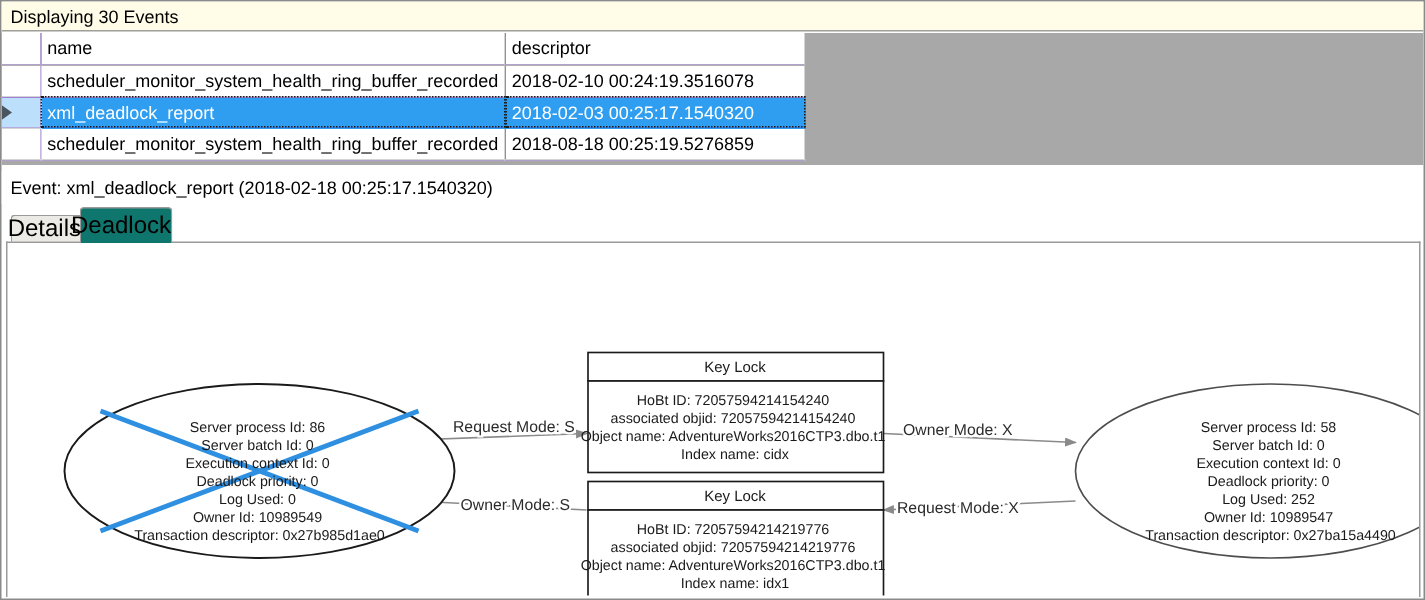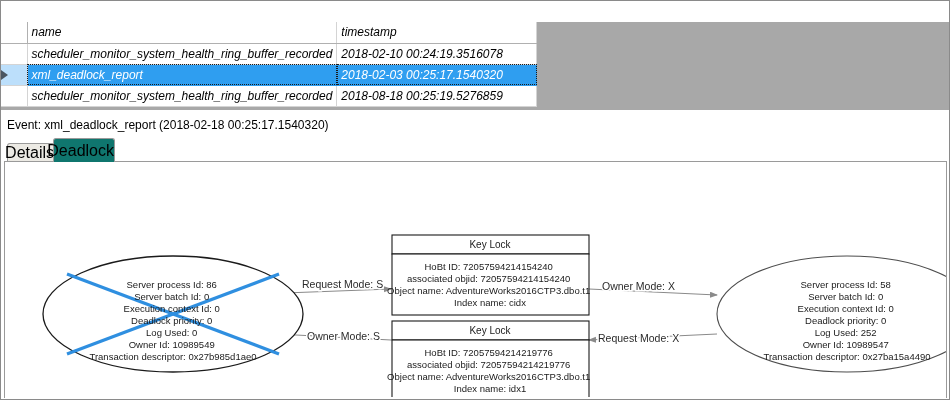--- a/index.html
+++ b/index.html
@@ -47,21 +47,20 @@
     left: 0; top: 21px;
     width: 948px;
     height: 88px;
     background: #a8a8a8;
     overflow: hidden;
   }
   .grid-table {
     border-collapse: collapse;
     table-layout: fixed;
     background: #6d28d9;
-    font-style: italic;
   }
   .grid-table td, .grid-table th {
     border: 1px solid #d4d4d4;
     border-top: none;
     border-left: none;
     height: 21px;
     padding: 0 4px;
     font-size: 12px;
     font-weight: normal;
     text-align: left;
@@ -182,28 +181,31 @@
     font-family: "Liberation Sans", sans-serif;
     font-size: 10px;
     fill: #1a1a1a;
   }
 </style>
 </head>
 <body>
 
 <div class="app">
 
+  <div class="events-banner">
+    <span>Displaying 30 Events</span>
+  </div>
 
   <div class="grid">
     <table class="grid-table">
       <thead>
         <tr>
           <td class="col-gutter"></td>
           <td class="col-name">name</td>
-          <td class="col-ts">timestamp</td>
+          <td class="col-ts">descriptor</td>
         </tr>
       </thead>
       <tbody>
         <tr>
           <td class="col-gutter"></td>
           <td class="cell col-name">scheduler_monitor_system_health_ring_buffer_recorded</td>
           <td class="cell col-ts">2018-02-10 00:24:19.3516078</td>
         </tr>
         <tr class="row-selected">
           <td class="col-gutter">

